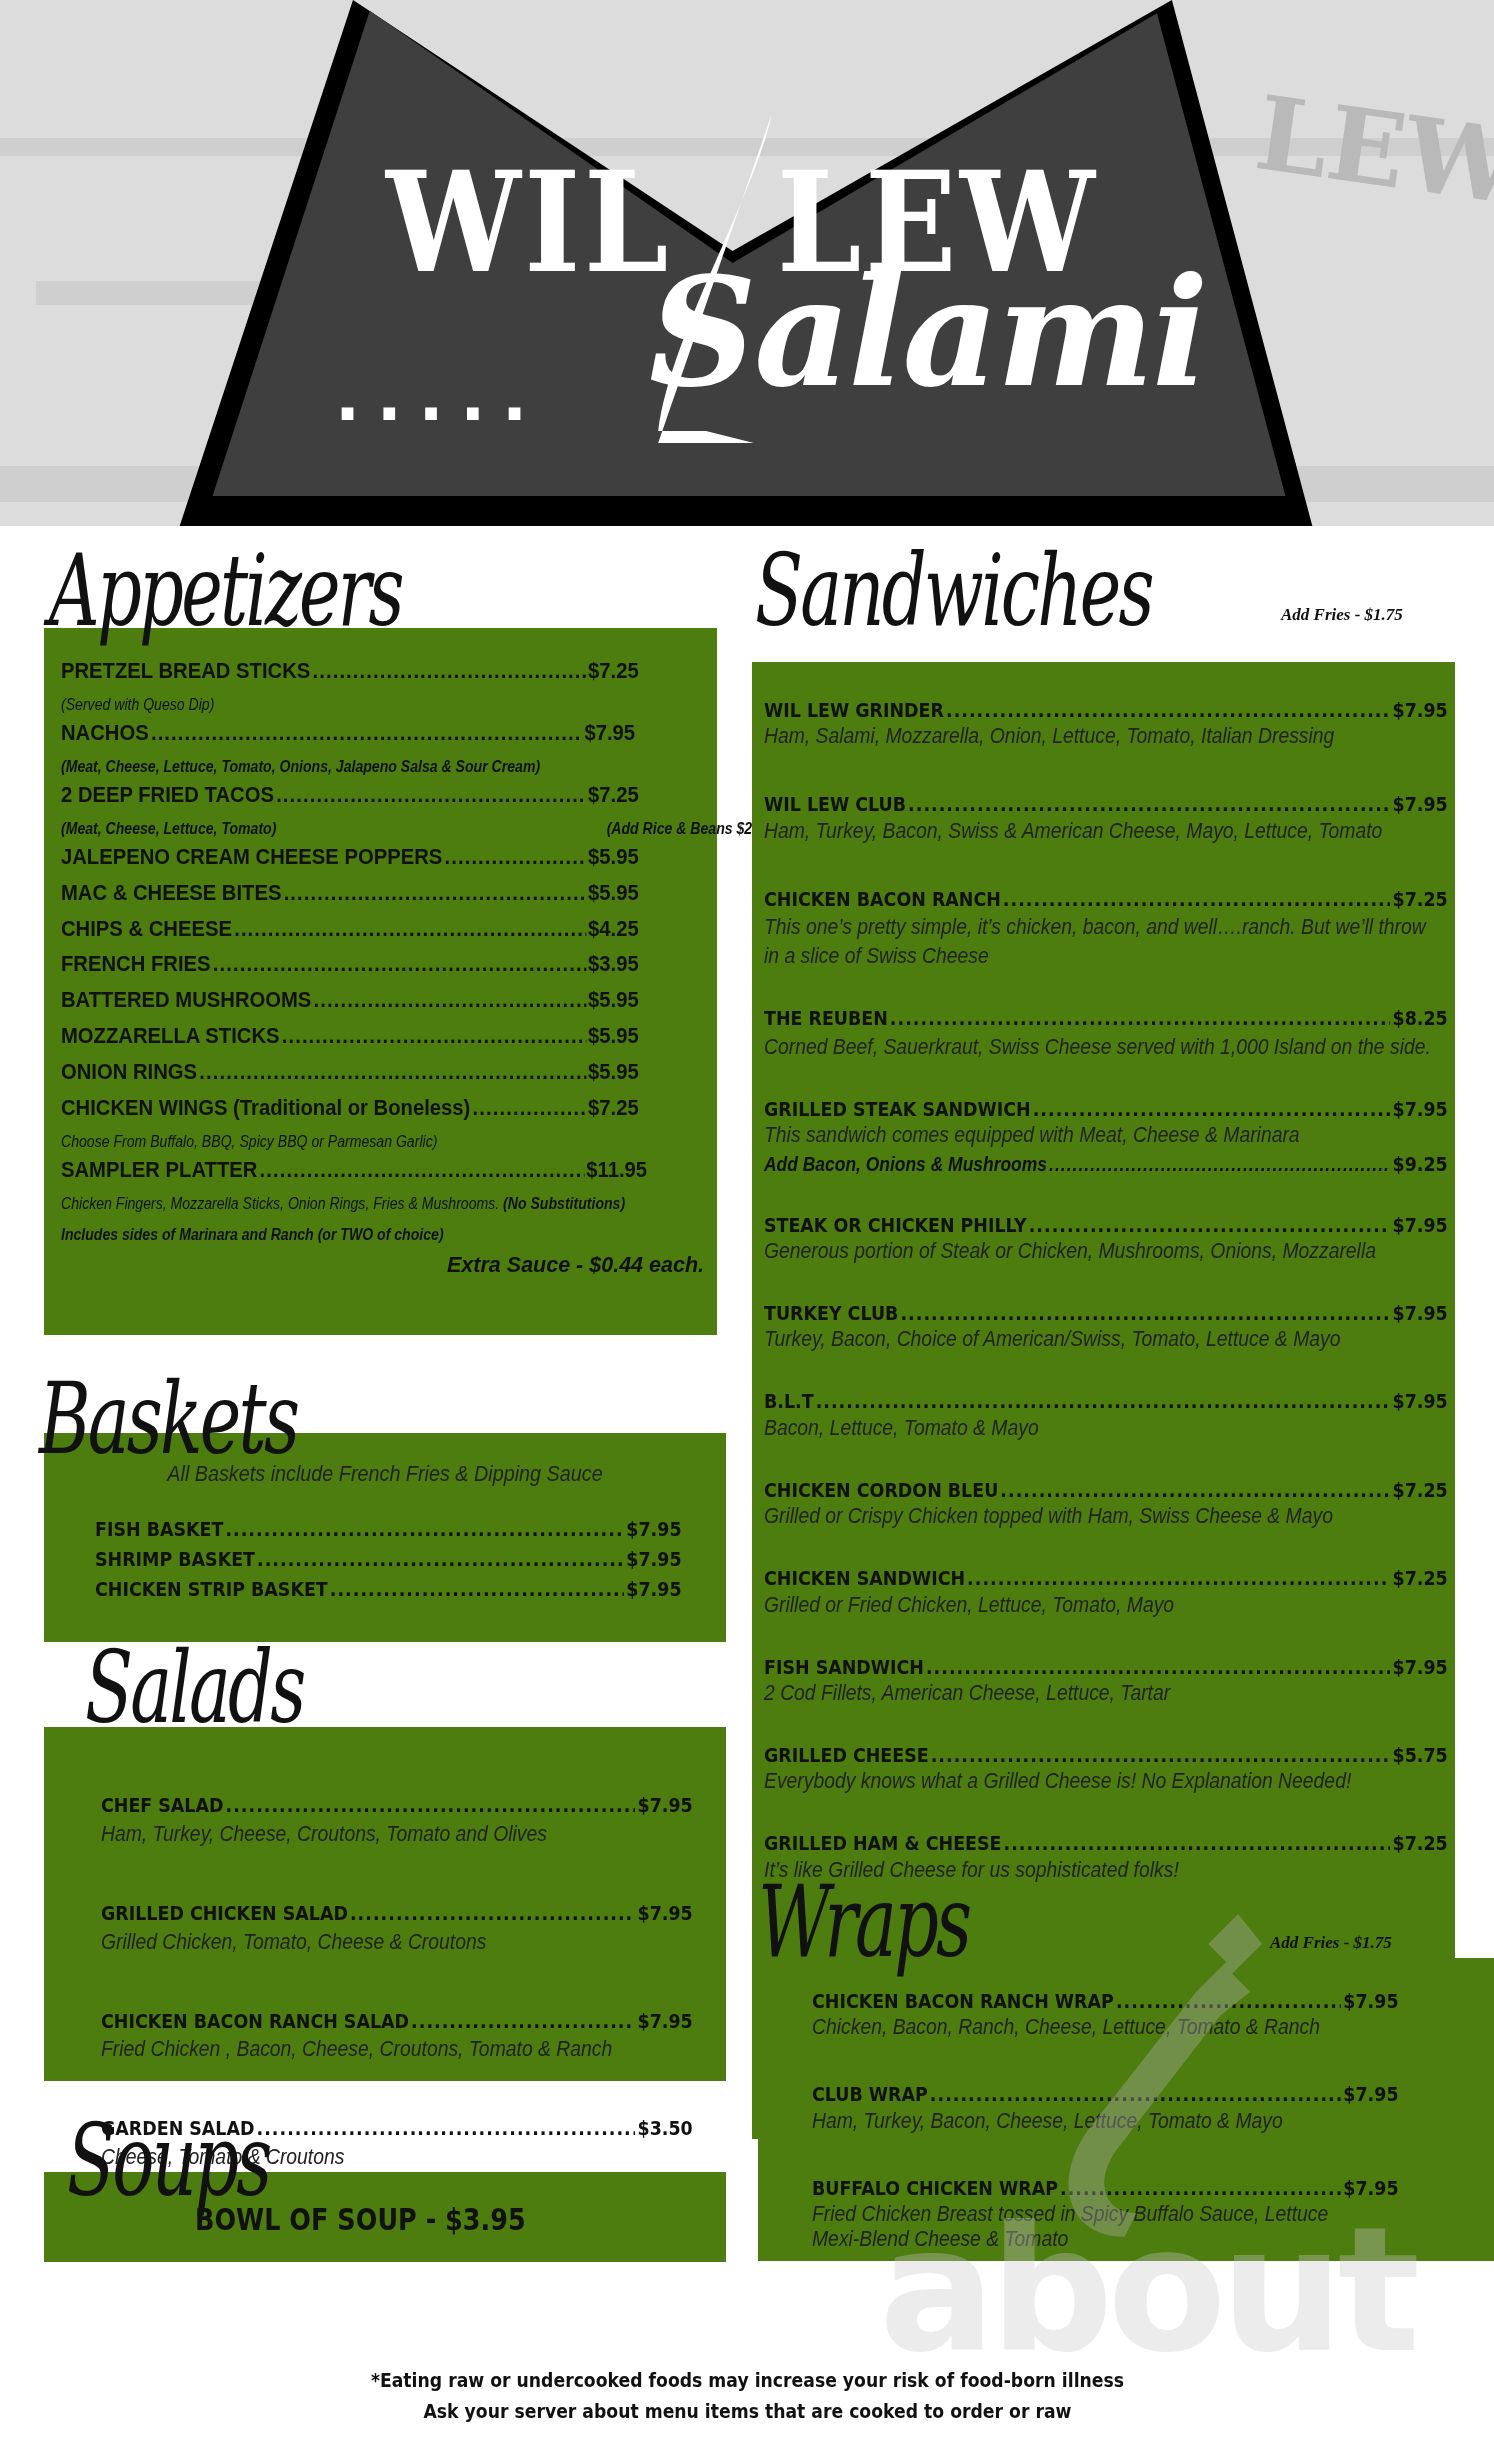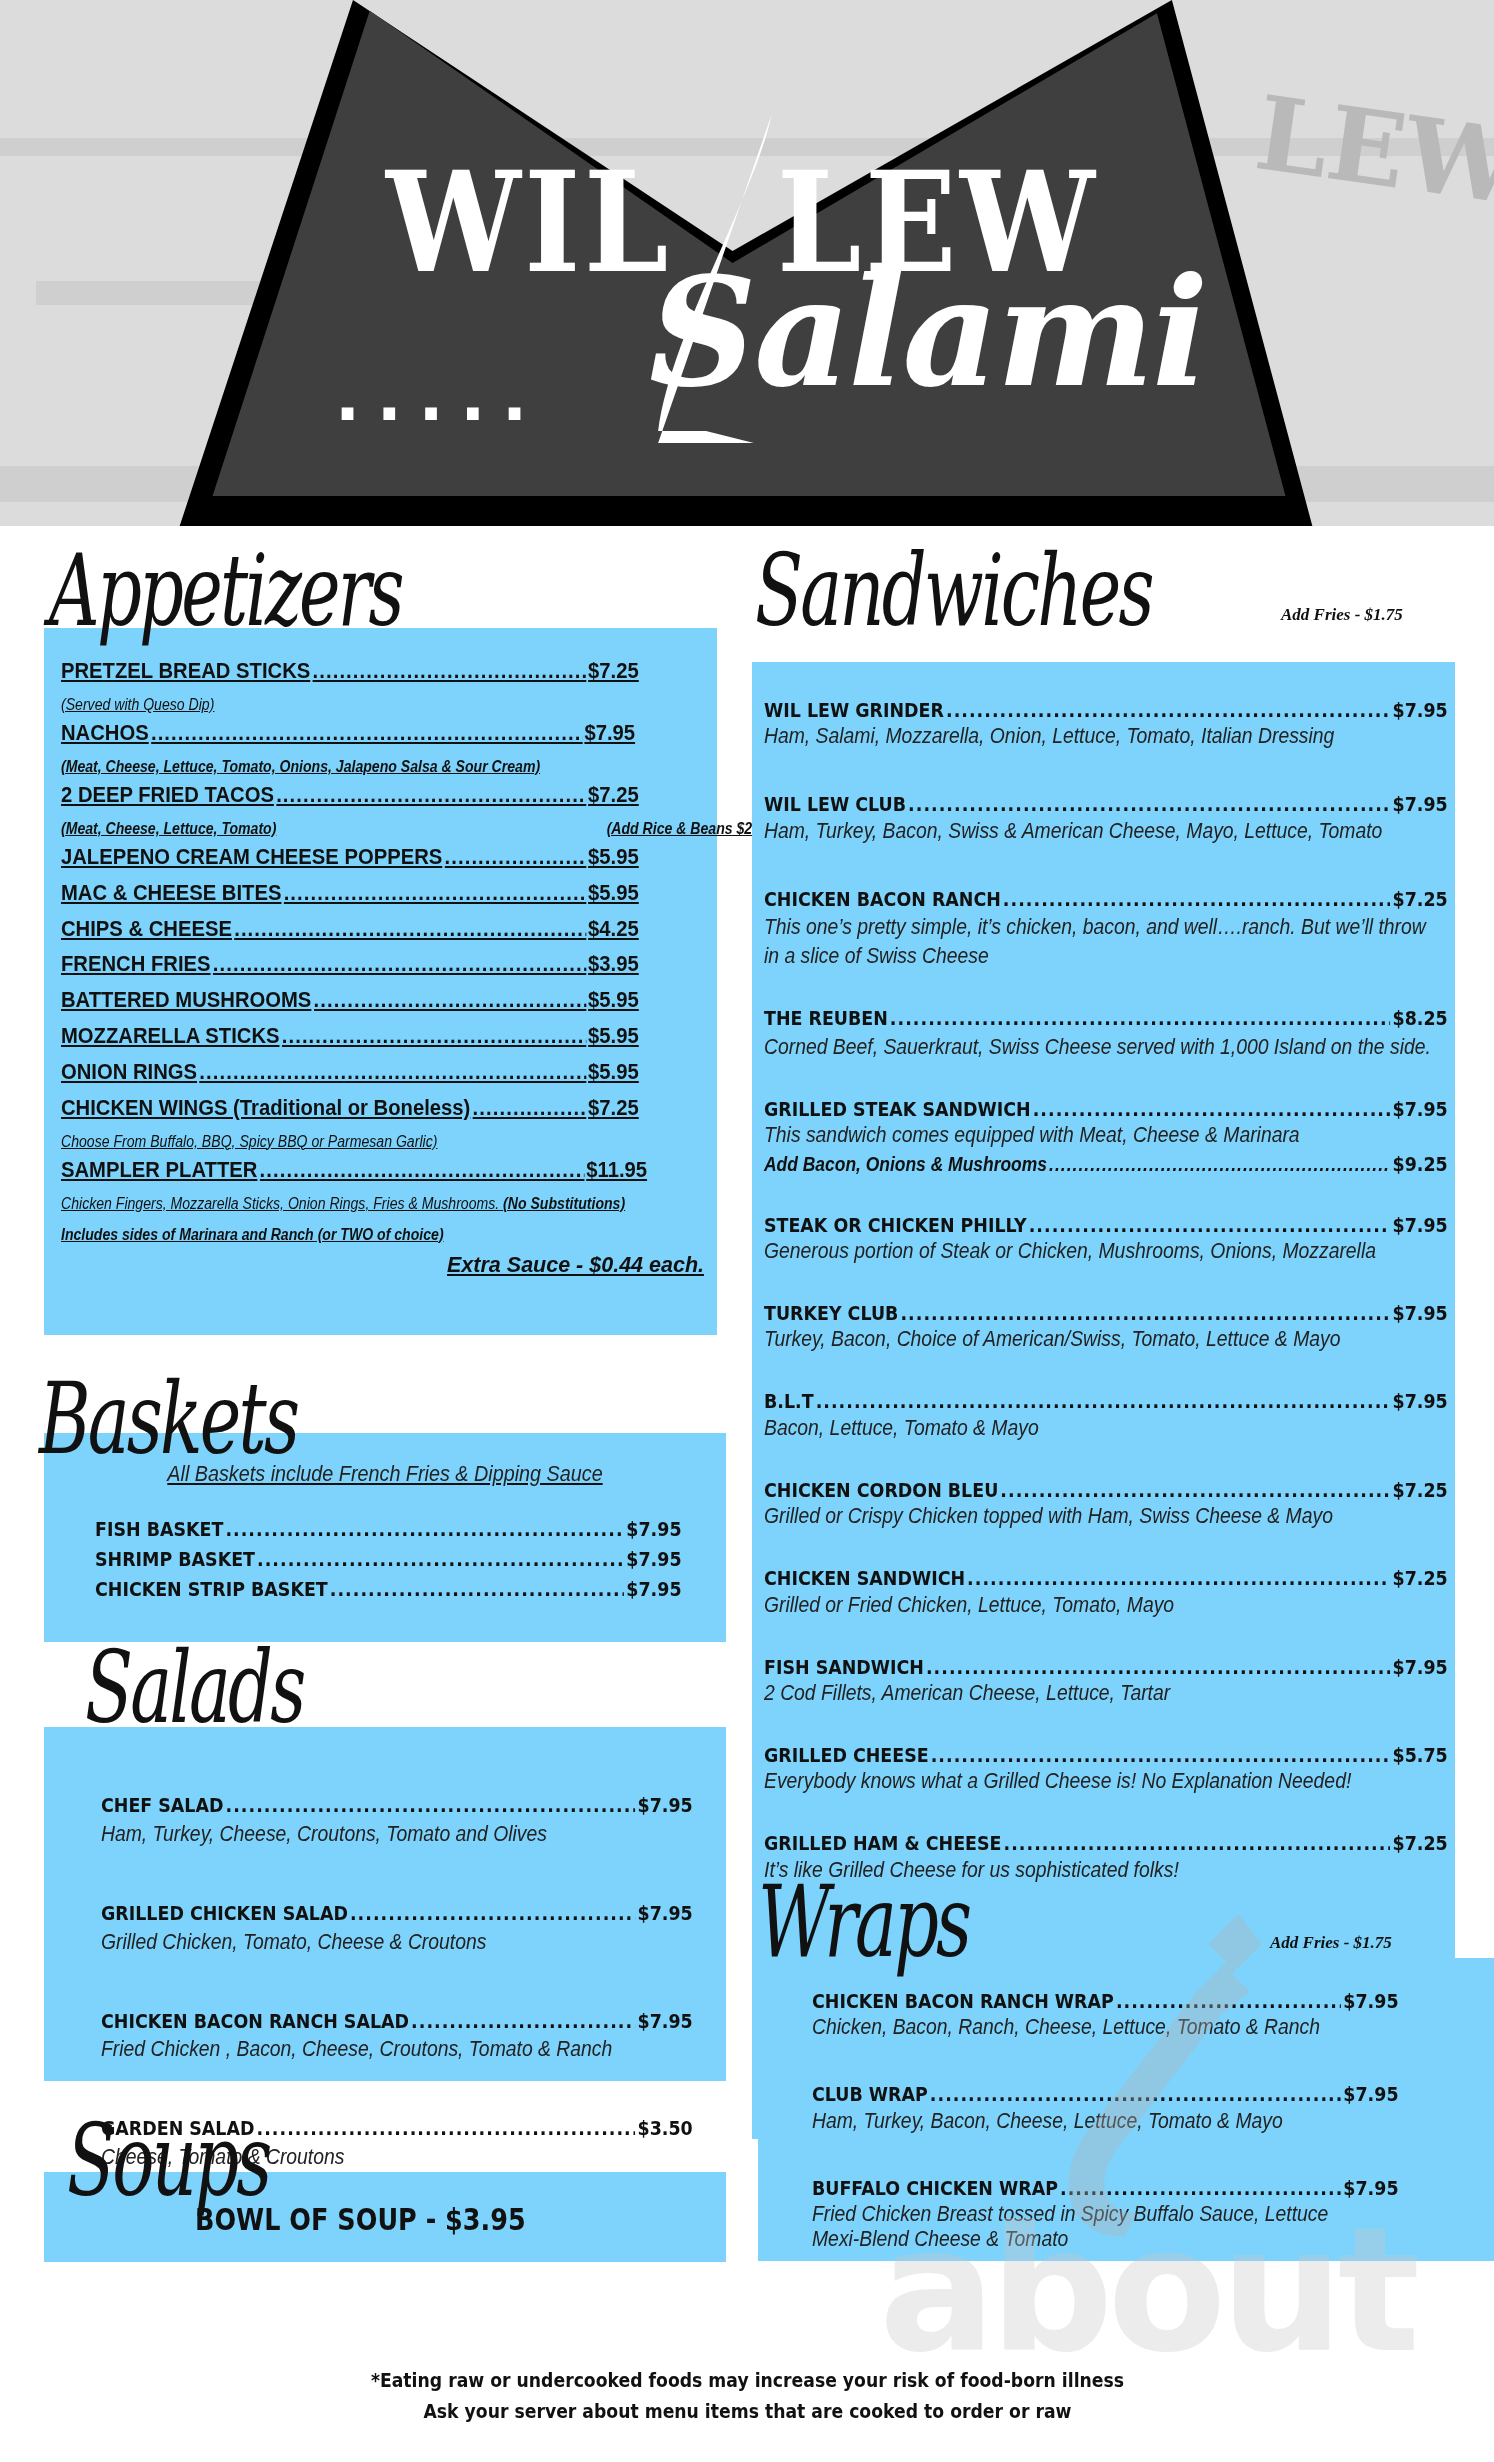--- a/index.html
+++ b/index.html
@@ -14,21 +14,21 @@
   .logo-wil { position: absolute; left: 386px; top: 141px; font-family: "DejaVu Serif", serif; font-weight: bold; font-size: 120px; color: #fff; letter-spacing: 3.6px; transform: scaleY(1.15); transform-origin: top left; }
   .logo-lew { position: absolute; left: 777px; top: 141px; font-family: "DejaVu Serif", serif; font-weight: bold; font-size: 120px; color: #fff; letter-spacing: 3.6px; transform: scaleY(1.15); transform-origin: top left; }
   .logo-lounge { position: absolute; left: 649px; top: 245px; font-family: "DejaVu Serif", serif; font-style: italic; font-weight: bold; font-size: 149px; color: #fff; letter-spacing: -2.4px; }
   .logo-dots { position: absolute; left: 335px; top: 359px; font-family: "DejaVu Sans", sans-serif; font-weight: bold; font-size: 66px; color: #fff; letter-spacing: 16.7px; }
 
   
   .sec-title { position: absolute; font-family: "DejaVu Serif", serif; font-style: italic; font-size: 90px; color: #111; letter-spacing: -3.6px; line-height: 1; transform: scaleX(0.78) scaleY(1.1); transform-origin: left top; z-index: 3; }
   .add-fries { position: absolute; font-family: "Liberation Serif", serif; font-style: italic; font-weight: bold; font-size: 17px; color: #111; z-index: 3; }
 
   
-  .panel { position: absolute; background: #7dd3fc; text-decoration: underline; }
+  .panel { position: absolute; background: #4d7c0f; }
   .row { display: flex; align-items: baseline; white-space: nowrap; }
   .row .name { font-weight: bold; }
   .row .dots { flex: 1; overflow: hidden; margin: 0 2.4px; letter-spacing: 1.2px; }
   .row .dots::after { content: "........................................................................................................................................................................................................................"; font-weight: bold; }
   .row .price { font-weight: bold; }
 
   .appz { font-family: "Liberation Sans", sans-serif; }
   .appz .row { font-size: 22px; height: 31px; transform: scaleX(0.92); transform-origin: left; width: 712px; }
   .appz .sub { font-size: 16px; font-style: italic; height: 31px; line-height: 31px; transform: scaleX(0.88); transform-origin: left; white-space: nowrap; }
   .appz .sub.b { font-weight: bold; }

